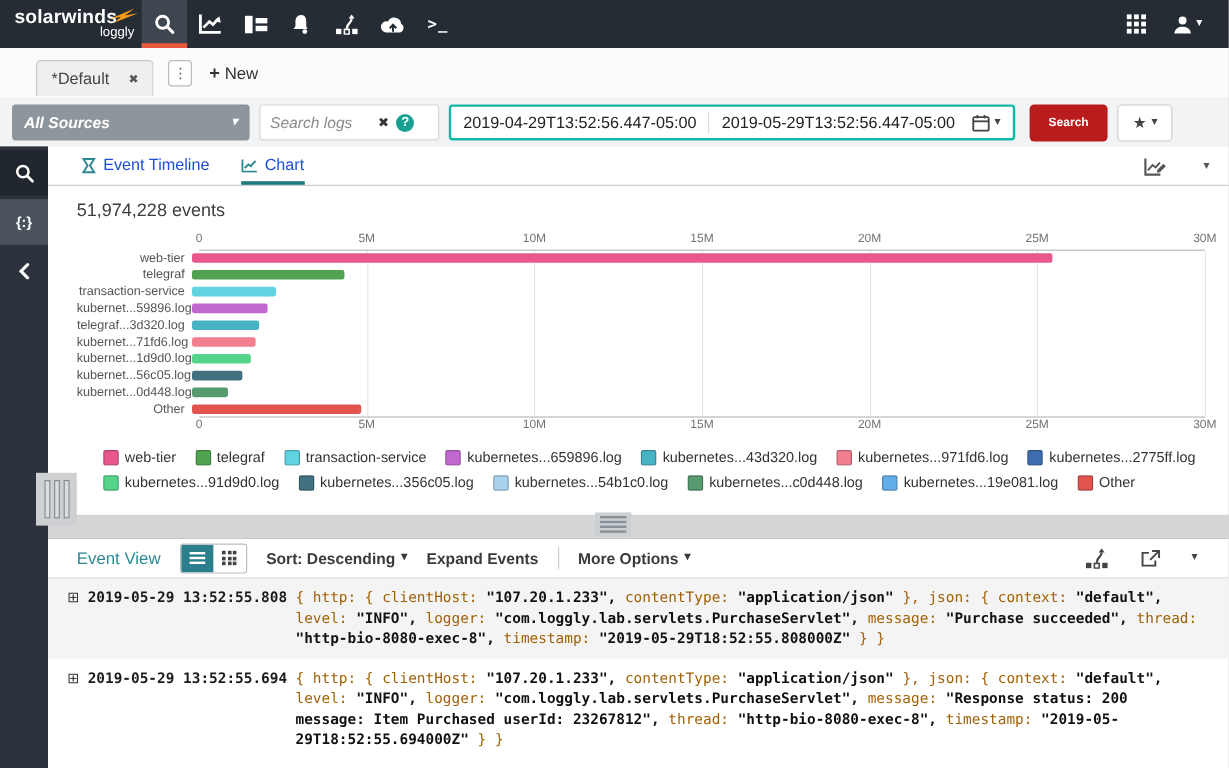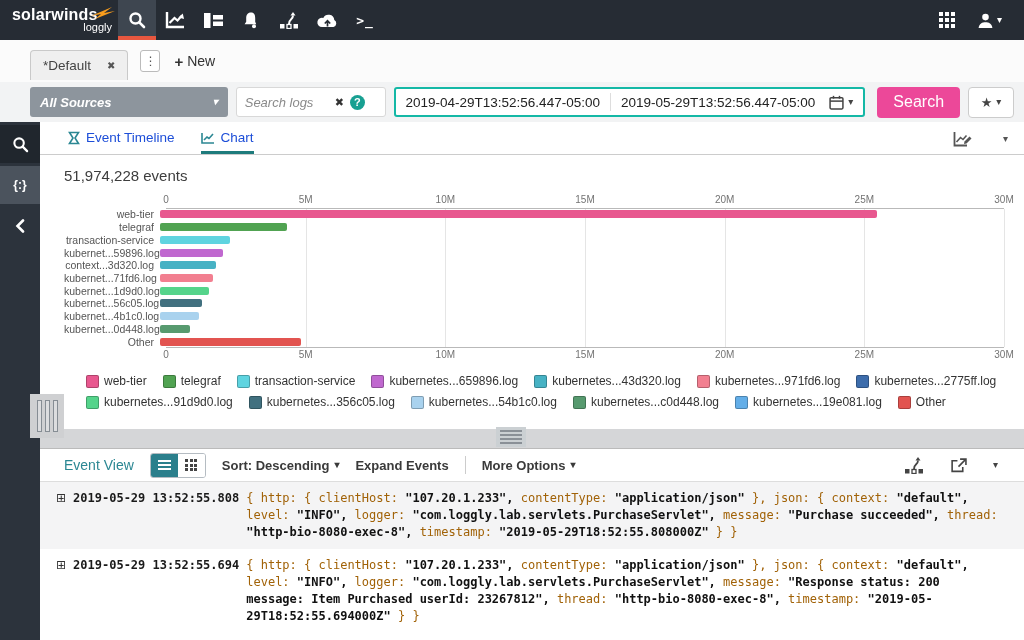--- a/index.html
+++ b/index.html
@@ -25,31 +25,31 @@
   
   .tabbar { position:absolute; left:0; top:40px; width:1024px; height:42px; background:#fbfbfb; display:flex; align-items:center; padding-left:30px; }
   .doc-tab { height:30px; background:#efefef; border:1px solid #c9c9c9; border-bottom:none; border-radius:4px 4px 0 0; display:flex; align-items:center; gap:16px; padding:2px 12px; font-size:13.5px; color:#444; margin-top:8px; }
   .tab-close { font-size:10px; color:#555; cursor:pointer; }
   .tab-menu-btn { width:20px; height:22px; border:1px solid #bbb; border-radius:3px; background:#fff; color:#555; display:flex; align-items:center; justify-content:center; font-size:12px; margin-left:12px; cursor:pointer; }
   .new-tab { display:flex; align-items:center; gap:4px; margin-left:14px; font-size:14px; color:#333; cursor:pointer; }
   .plus-glyph { font-weight:bold; font-size:15px; }
 
   
   .searchrow { position:absolute; left:0; top:82px; width:1024px; height:40px; background:#f2f3f4; display:flex; align-items:center; padding:0 10px; gap:8px; }
-  .sources-dd { width:198px; height:30px; background:#8d959d; border-radius:3px; color:#fff; font-size:13px; font-style:italic; font-weight:bold; display:flex; align-items:center; justify-content:space-between; padding:0 10px; cursor:pointer;margin-left:20px; }
+  .sources-dd { width:198px; height:30px; background:#8d959d; border-radius:3px; color:#fff; font-size:13px; font-style:italic; font-weight:bold; display:flex; align-items:center; justify-content:space-between; padding:0 10px; cursor:pointer; }
   .search-box { width:150px; height:30px; background:#fff; border:1px solid #d8d8d8; border-radius:3px; display:flex; align-items:center; padding:0 8px; gap:6px; }
   .search-box input { border:none; outline:none; width:84px; font-size:13px; font-style:italic; color:#555; font-family:"Liberation Sans",sans-serif; }
   .search-box input::placeholder { color:#8a8a8a; font-style:italic; }
   .clear-glyph { color:#333; font-size:11px; cursor:pointer; }
   .help-badge { width:15px; height:15px; border-radius:50%; background:#18a092; color:#fff; font-size:11px; font-weight:bold; display:flex; align-items:center; justify-content:center; cursor:pointer; }
   .date-box { height:30px; background:#fff; border:2px solid #14b8a6; border-radius:3px; display:flex; align-items:center; padding:0 10px; gap:10px; flex:0 0 auto; }
   .date-val { font-size:13.5px; color:#222; white-space:nowrap; }
   .date-div { width:1px; height:18px; background:#ddd; }
   .cal-wrap { display:flex; align-items:center; gap:4px; color:#444; cursor:pointer; margin-left:4px; }
-  .search-btn { height:31px; padding:0 16px; background:#ec4899; border:none; border-radius:4px; color:#fff; font-size:16px; font-weight:normal; cursor:pointer; margin-left:4px; font-family:"Liberation Sans",sans-serif; }
+  .search-btn { height:31px; padding:0 16px; background:#b91c1c; border:none; border-radius:4px; color:#fff; font-size:10px; font-weight:bold; cursor:pointer; margin-left:4px; font-family:"Liberation Sans",sans-serif; }
   .star-btn { height:31px; width:46px; background:#fff; border:1px solid #ccc; border-radius:4px; color:#444; display:flex; align-items:center; justify-content:center; gap:4px; cursor:pointer; font-size:13px; }
 
   
   .content { position:absolute; left:0; top:122px; width:1024px; height:518px; }
   .sidestrip { position:absolute; left:0; top:0; width:40px; height:518px; background:#2c333c; }
   .side-block { width:40px; height:38px; display:flex; align-items:center; justify-content:center; cursor:pointer; }
   .side-search { background:#20262d; margin-top:3px; }
   .side-json { background:#4b535d; margin-top:3px; color:#fff; font-size:12px; font-weight:bold; }
   .side-collapse { margin-top:3px; }
 
@@ -321,47 +321,41 @@
                 <div class="cbar" style="width: 8.33333%; background: rgb(95, 212, 224);"></div>
               </div>
             </div>
             <div class="crow">
               <div class="clabel">kubernet...59896.log</div>
               <div class="cbararea">
                 <div class="cbar" style="width: 7.5%; background: rgb(192, 104, 207);"></div>
               </div>
             </div>
             <div class="crow">
-              <div class="clabel">context...3d320.log</div>
+              <div class="clabel">telegraf...3d320.log</div>
               <div class="cbararea">
                 <div class="cbar" style="width: 6.66667%; background: rgb(71, 178, 196);"></div>
               </div>
             </div>
             <div class="crow">
               <div class="clabel">kubernet...71fd6.log</div>
               <div class="cbararea">
                 <div class="cbar" style="width: 6.33333%; background: rgb(242, 127, 144);"></div>
               </div>
             </div>
             <div class="crow">
               <div class="clabel">kubernet...1d9d0.log</div>
               <div class="cbararea">
                 <div class="cbar" style="width: 5.83333%; background: rgb(85, 212, 139);"></div>
               </div>
             </div>
             <div class="crow">
               <div class="clabel">kubernet...56c05.log</div>
               <div class="cbararea">
                 <div class="cbar" style="width: 4.93333%; background: rgb(65, 112, 127);"></div>
-              </div>
-            </div>
-            <div class="crow">
-              <div class="clabel">kubernet...4b1c0.log</div>
-              <div class="cbararea">
-                <div class="cbar" style="width: 4.66667%; background: rgb(169, 210, 238);"></div>
               </div>
             </div>
             <div class="crow">
               <div class="clabel">kubernet...0d448.log</div>
               <div class="cbararea">
                 <div class="cbar" style="width: 3.5%; background: rgb(87, 154, 111);"></div>
               </div>
             </div>
             <div class="crow">
               <div class="clabel">Other</div>

